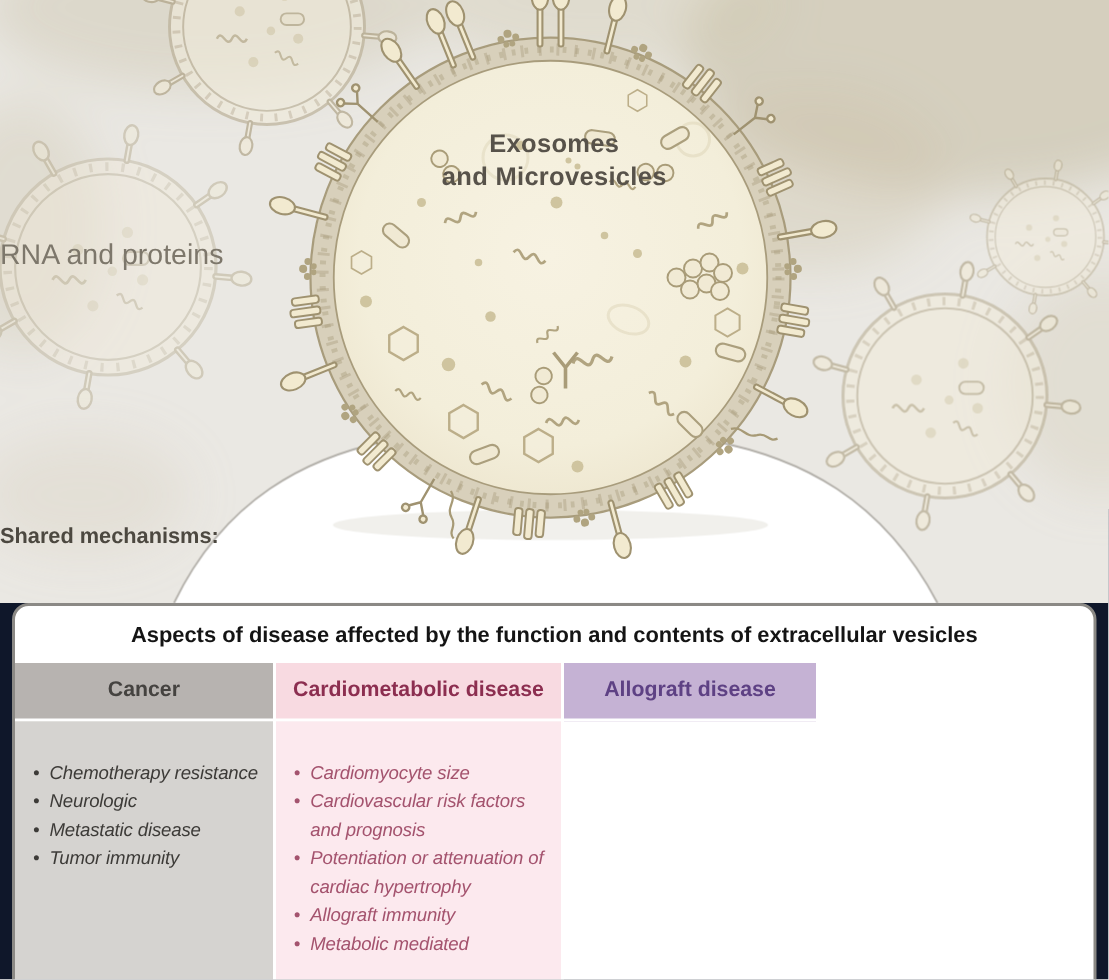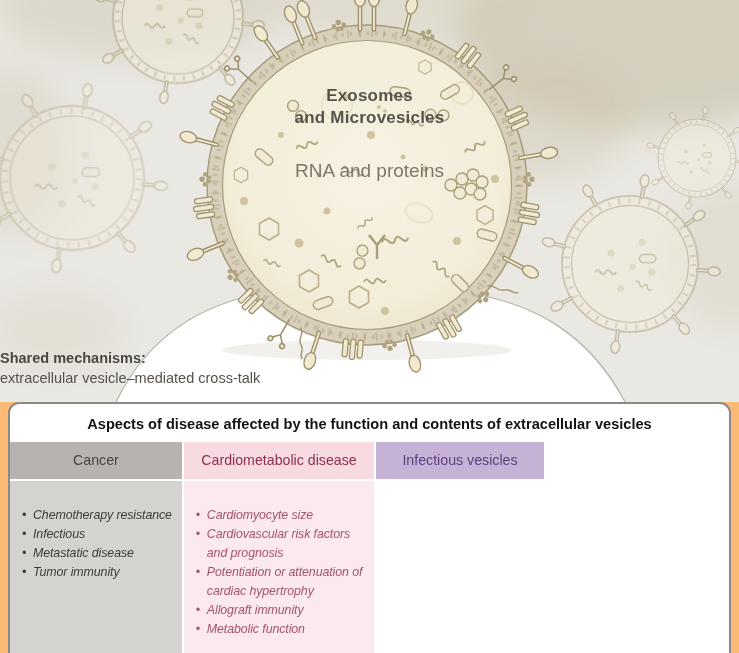--- a/index.html
+++ b/index.html
@@ -1,40 +1,40 @@
 <!DOCTYPE html>
 <html><head>
 <meta charset="utf-8">
 <style>
   html,body{margin:0;padding:0;background:#fff;}
   body{font-family:"Liberation Sans","DejaVu Sans",sans-serif;}
-  .stage{position:relative;width:739px;height:653px;background:#fdba74;overflow:hidden;}
+  .stage{position:relative;width:739px;height:653px;background:#0f172a;overflow:hidden;}
 
   
   .illustration{position:absolute;left:0;top:0;width:739px;height:402px;background:#eae8e3;}
   .illustration svg{position:absolute;left:0;top:0;}
   .ves-title{position:absolute;left:0;right:0;top:85px;text-align:center;font-weight:bold;
              font-size:17px;line-height:22px;color:#57524a;letter-spacing:.2px;}
-  .ves-sub{position:absolute;left:0;right:0;top:160px;text-align:center;
+  .ves-sub{position:absolute;left:0;right:0;top:160px;text-align:left;
            font-size:19px;color:#7d776b;}
   .shared{position:absolute;left:0;right:0;top:348px;text-align:left;line-height:20px;}
   .shared .lbl{font-weight:bold;font-size:14.5px;color:#4c4840;}
   .shared .txt{font-size:14.5px;color:#55504a;}
 
   
   .table-wrap{position:absolute;left:8px;top:402px;width:723px;height:304px;
               border:2px solid #8b8985;border-radius:11px;overflow:hidden;background:#fff;
               box-sizing:border-box;display:flex;flex-direction:column;}
   .table-title{height:38px;line-height:40px;text-align:center;font-weight:bold;
                font-size:14.6px;color:#141414;flex:0 0 auto;}
   .grid{flex:1;display:flex;}
   .col{display:flex;flex-direction:column;box-sizing:border-box;}
   .col + .col{border-left:2px solid #fff;}
   .col-0{width:23.9%;} .col-1{width:26.75%;} .col-2{width:25.75%;} .col-3{width:23.6%;}
-  .col-header{height:37px;line-height:37px;text-align:center;font-weight:normal;
+  .col-header{height:37px;line-height:37px;text-align:center;font-weight:bold;
               font-size:14.2px;border-bottom:2px solid #fff;
               background:var(--hbg);color:var(--hclr);flex:0 0 auto;}
   .col-body{flex:1;background:var(--bbg);color:var(--txt);
             padding:25px 3px 0 12px;font-style:italic;}
   .col-body ul{list-style:none;margin:0;padding:0;}
   .col-body li{position:relative;padding-left:11px;font-size:12.4px;line-height:19px;
                letter-spacing:-0.1px;}
   .col-body li::before{content:"\2022";position:absolute;left:0;top:0;}
 </style>
 </head>
@@ -257,53 +257,52 @@
       </g>
     </svg>
 
     <div class="ves-title">
       <div>Exosomes</div>
       <div>and Microvesicles</div>
     </div>
     <div class="ves-sub">RNA and proteins</div>
     <div class="shared">
       <div class="lbl">Shared mechanisms:</div>
-      <div class="txt">extracellular vesicle–mediated cross-talk</div>
     </div>
   </div>
 
   <div class="table-wrap" style="border-color: rgb(139, 137, 133);">
     <div class="table-title">Aspects of disease affected by the function and contents of extracellular vesicles</div>
     <div class="grid">
 
       <div class="col col-0" style="--hbg: #b7b3b0; --hclr: #454340; --bbg: #d5d3d0; --txt: #3d3b38;">
         <div class="col-header">Cancer</div>
         <div class="col-body">
           <ul>
             <li>Chemotherapy resistance</li>
-            <li>Infectious</li>
+            <li>Neurologic</li>
             <li>Metastatic disease</li>
             <li>Tumor immunity</li>
           </ul>
         </div>
       </div>
 
       <div class="col col-1" style="--hbg: #f8dae1; --hclr: #8c2e50; --bbg: #fce9ee; --txt: #a4536e;">
         <div class="col-header">Cardiometabolic disease</div>
         <div class="col-body">
           <ul>
             <li>Cardiomyocyte size</li>
             <li>Cardiovascular risk factors and prognosis</li>
             <li>Potentiation or attenuation of cardiac hypertrophy</li>
             <li>Allograft immunity</li>
-            <li>Metabolic function</li>
+            <li>Metabolic mediated</li>
           </ul>
         </div>
       </div>
 
 
       <div class="col col-3" style="--hbg: #c5b2d4; --hclr: #5e4184; --bbg: #dccfe5; --txt: #69498e;">
-        <div class="col-header">Infectious vesicles</div>
+        <div class="col-header">Allograft disease</div>
       </div>
 
     </div>
   </div>
 </div>
 
 </body></html>

